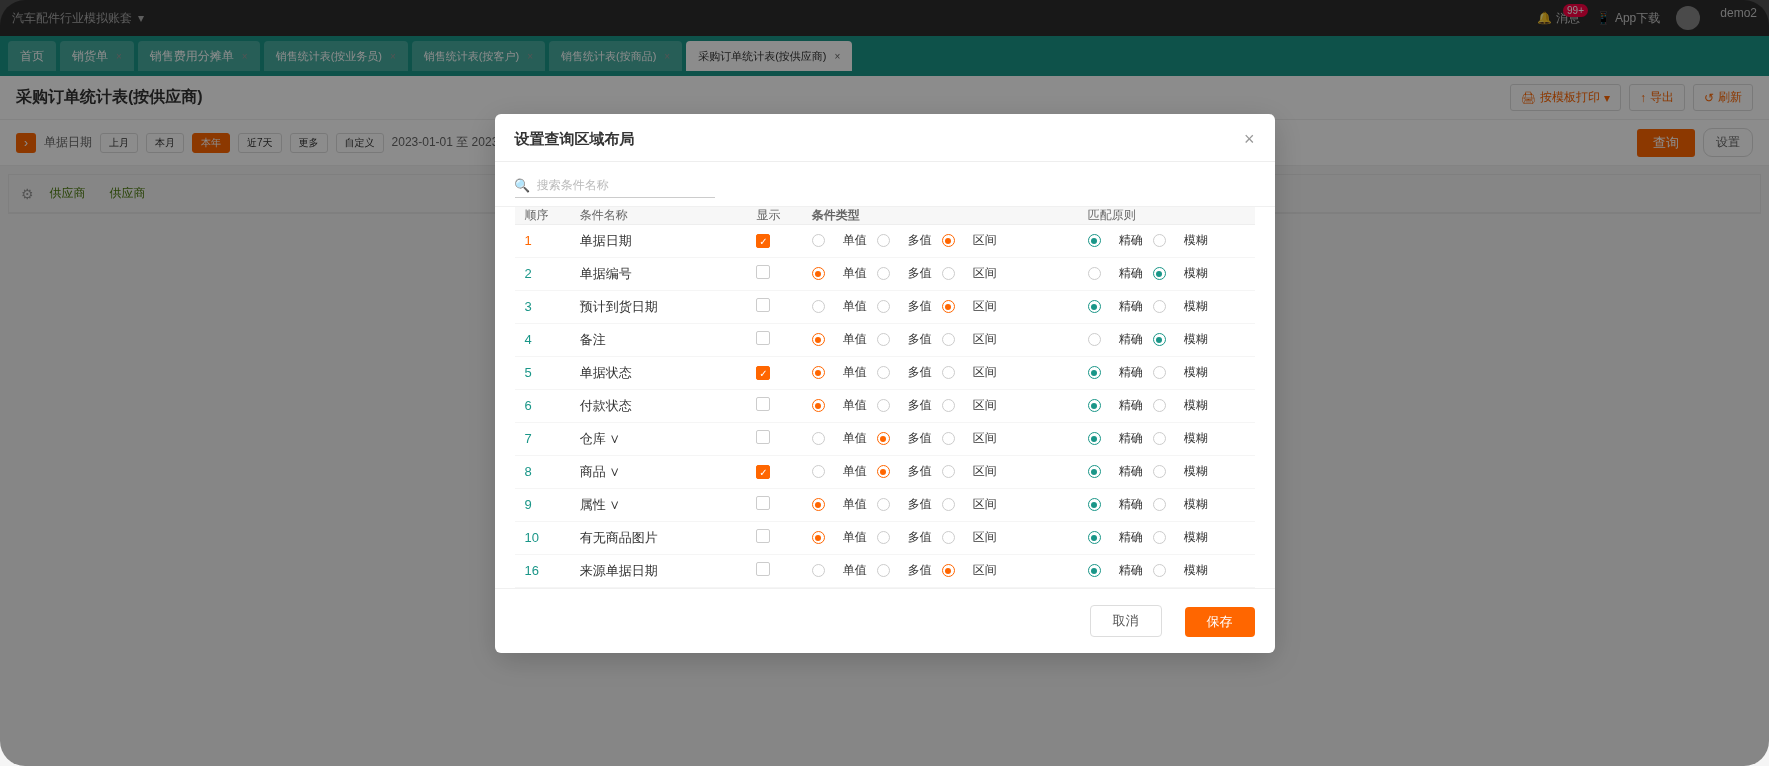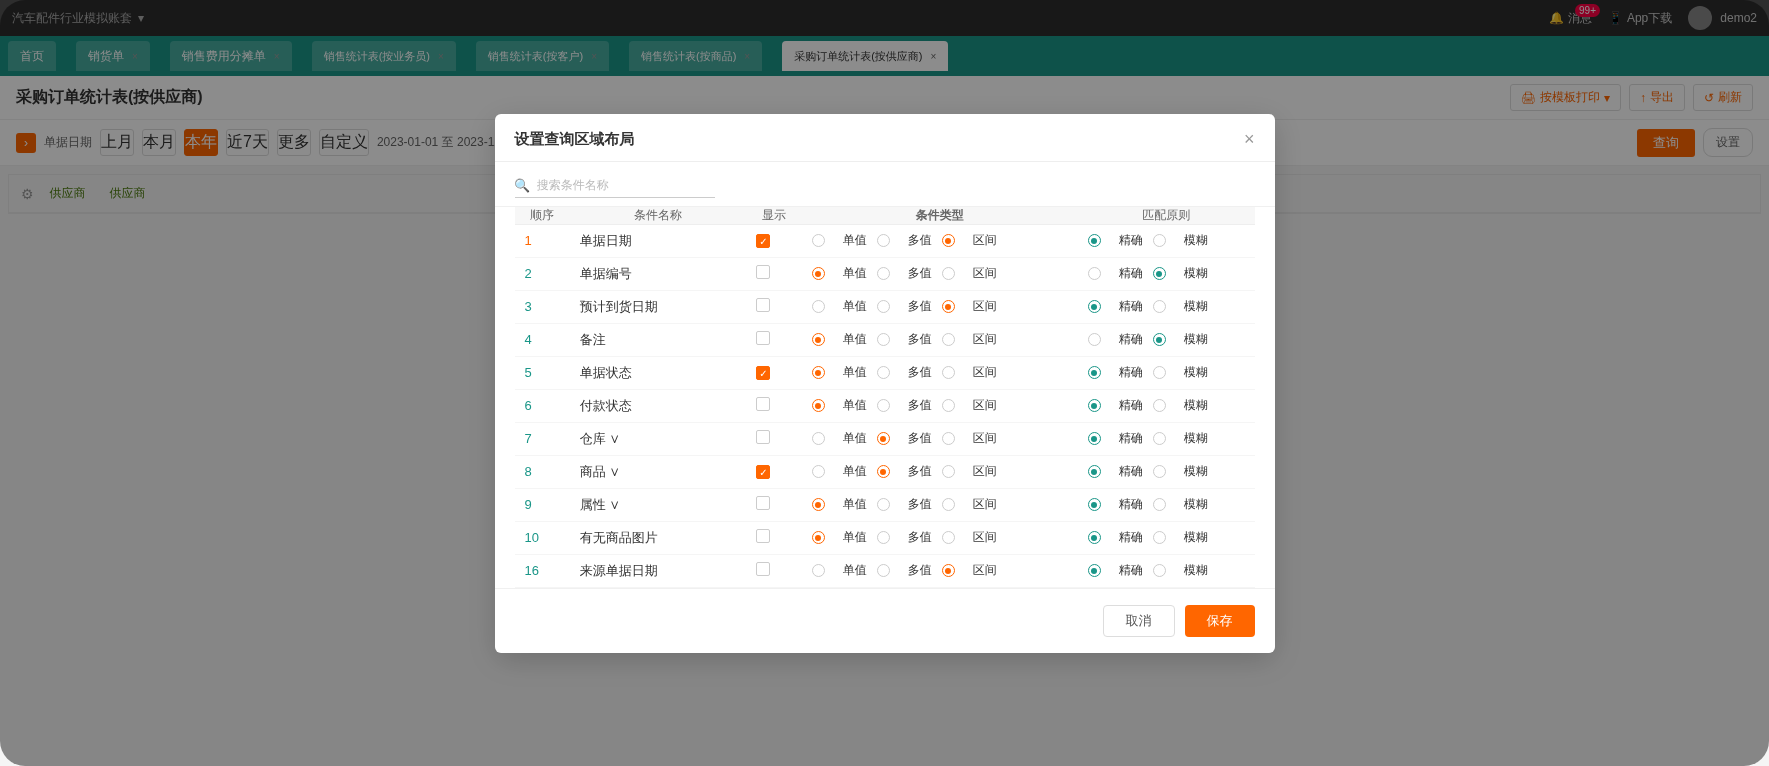--- a/index.html
+++ b/index.html
@@ -20,21 +20,21 @@
     .notification-badge { position: relative; display: inline-block; }
     .badge { background: #f04; color: #fff; font-size: 10px; border-radius: 8px; padding: 1px 4px; position: absolute; top: -6px; right: -8px; }
 
     
     .tab-bar {
       background: #1a9688;
       height: 40px;
       display: flex;
       align-items: center;
       padding: 0 8px;
-      gap: 20px;
+      gap: 4px;
     }
     .tab-item {
       background: rgba(255,255,255,0.2);
       color: #fff;
       padding: 4px 12px;
       border-radius: 4px 4px 0 0;
       font-size: 12px;
       cursor: pointer;
       display: flex;
       align-items: center;
@@ -70,21 +70,21 @@
     .filter-bar {
       background: #fff;
       padding: 8px 16px;
       display: flex;
       align-items: center;
       gap: 8px;
       border-bottom: 1px solid #eee;
     }
     .filter-toggle { background: #f60; color: #fff; border: none; width: 20px; height: 20px; border-radius: 3px; cursor: pointer; font-size: 12px; }
     .filter-label { color: #666; font-size: 12px; }
-    .date-btn { padding: 2px 0; border: 1px solid #ddd; border-radius: 3px; background: #fff; font-size: 16px; cursor: pointer; color: #333; }
+    .date-btn { padding: 2px 8px; border: 1px solid #ddd; border-radius: 3px; background: #fff; font-size: 10px; cursor: pointer; color: #333; }
     .date-btn.active { background: #f60; color: #fff; border-color: #f60; }
     .date-range { color: #666; font-size: 12px; }
 
     
     .table-area {
       background: #fff;
       margin: 8px;
       border: 1px solid #e8e8e8;
     }
     .table-header-row {
@@ -178,21 +178,21 @@
       padding: 0 20px;
     }
     .dialog-table {
       width: 100%;
       border-collapse: collapse;
     }
     .dialog-table thead tr {
       background: #f7f7f7;
     }
     .dialog-table th {
-      text-align: center;
+      text-align: left;
       padding: 0 10px;
       font-size: 12px;
       color: #666;
       font-weight: 500;
       border-bottom: 1px solid #eee;
     }
     .dialog-table td {
       padding: 7px 10px;
       font-size: 13px;
       color: #333;
@@ -253,22 +253,23 @@
     }
 
     
     .match-group { display: flex; align-items: center; gap: 10px; }
 
     
     .dialog-footer {
       padding: 16px 20px;
       display: flex;
       justify-content: flex-end;
-      gap: 10px;
+      gap: 23px;
       border-top: 1px solid #f0f0f0;
+      align-items: flex-end;
     }
     .btn-cancel {
       background: #fff;
       border: 1px solid #ddd;
       padding: 6px 22px;
       border-radius: 4px;
       font-size: 13px;
       cursor: pointer;
       color: #555;
     }
@@ -296,21 +297,21 @@
   <div class="top-bar-right">
     <span class="notification-badge">
       <span>🔔</span>
       <span style="font-size:12px;">消息</span>
       <span class="badge">99+</span>
     </span>
     <span style="display:flex;align-items:center;gap:4px;">
       <span>📱</span>
       <span>App下载</span>
     </span>
-    <span style="display:flex;align-items:center;gap:8px;">
+    <span style="display:flex;align-items:flex-start;gap:20px;">
       <span style="width:24px;height:24px;border-radius:50%;background:#888;display:inline-block;"></span>
       <span>demo2</span>
     </span>
   </div>
 </div>
 
 <div class="tab-bar">
   <div class="tab-item">
     <span>首页</span>
   </div>

